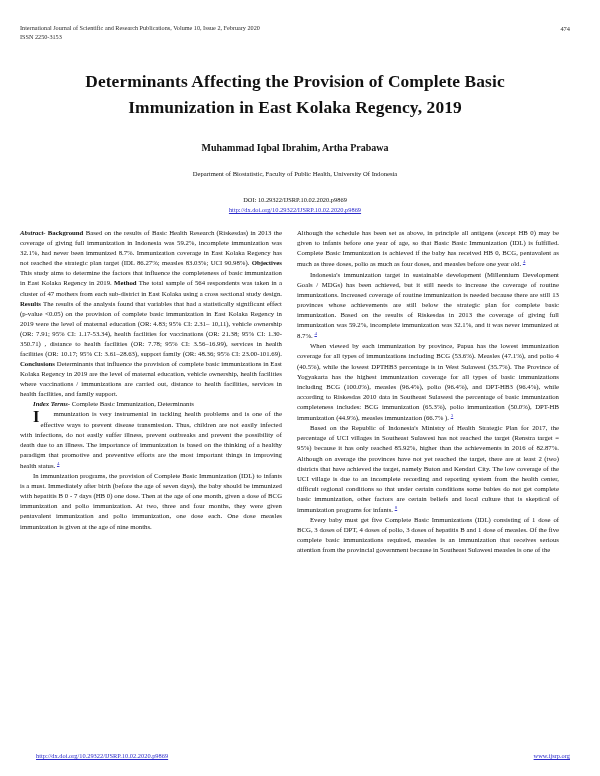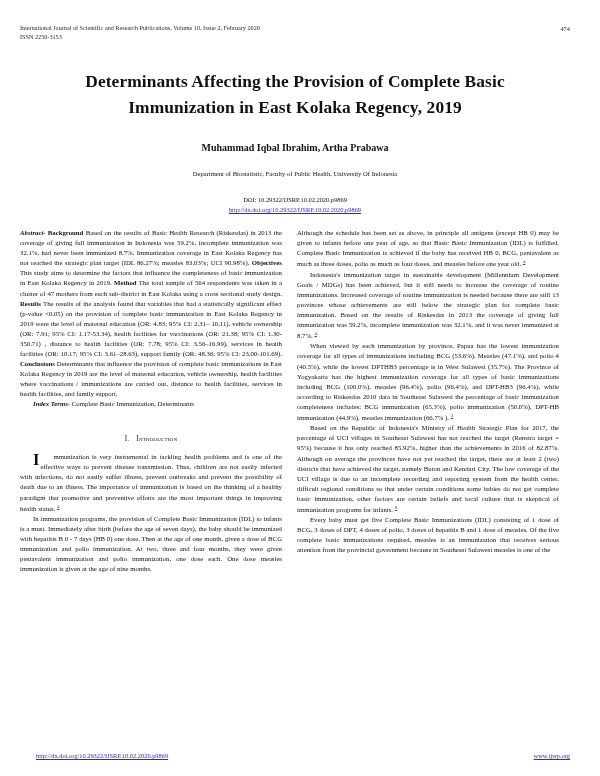--- a/index.html
+++ b/index.html
@@ -158,23 +158,20 @@
   </div>
 
   <div class="columns">
 
     <div class="col">
 
       <p class="noindent"><span class="lead-bolditalic">Abstract-</span><span>&nbsp;</span><span class="lead-bold">Background</span><span> Based on the results of Basic Health Research (Riskesdas) in 2013 the coverage of giving full immunization in Indonesia was 59.2%, incomplete immunization was 32.1%, had never been immunized 8.7%. Immunization coverage in East Kolaka Regency has not reached the strategic plan target (IDL 86.27%; measles 83.03%; UCI 90.98%). </span><span class="lead-bold">Objectives</span><span> This study aims to determine the factors that influence the completeness of basic immunization in East Kolaka Regency in 2019. </span><span class="lead-bold">Method</span><span> The total sample of 564 respondents was taken in a cluster of 47 mothers from each sub-district in East Kolaka using a cross sectional study design. </span><span class="lead-bold">Results</span><span> The results of the analysis found that variables that had a statistically significant effect (p-value &lt;0.05) on the provision of complete basic immunization in East Kolaka Regency in 2019 were the level of maternal education (OR: 4.83; 95% CI: 2.31– 10,11), vehicle ownership (OR: 7.91; 95% CI: 1.17-53.34), health facilities for vaccinations (OR: 21.38; 95% CI: 1.30-350.71) , distance to health facilities (OR: 7.78; 95% CI: 3.56–16.99), services in health facilities (OR: 10.17; 95% CI: 3.61–28.63), support family (OR: 48.36; 95% CI: 23.00-101.69). </span><span class="lead-bold">Conclusions</span><span> Determinants that influence the provision of complete basic immunizations in East Kolaka Regency in 2019 are the level of maternal education, vehicle ownership, health facilities where vaccinations / immunizations are carried out, distance to health facilities, services in health facilities, and family support.</span></p>
 
       <p class="idx"><span class="lead-bolditalic">Index Terms</span><span>- Complete Basic Immunization, Determinants</span></p>
 
-      <div class="sec-head">
-        <span class="num">I.</span><span class="name">Introduction</span>
-      </div>
 
       <p class="dropcap-par"><span class="dropcap">I</span><span>mmunization is very instrumental in tackling health problems and is one of the effective ways to prevent disease transmission. Thus, children are not easily infected with infections, do not easily suffer illness, prevent outbreaks and prevent the possibility of death due to an illness. The importance of immunization is based on the thinking of a healthy paradigm that promotive and preventive efforts are the most important things in improving health status. </span><span class="supref">4</span></p>
 
       <p>In immunization programs, the provision of Complete Basic Immunization (IDL) to infants is a must. Immediately after birth (before the age of seven days), the baby should be immunized with hepatitis B 0 - 7 days (HB 0) one dose. Then at the age of one month, given a dose of BCG immunization and polio immunization. At two, three and four months, they were given pentavalent immunization and polio immunization, one dose each. One dose measles immunization is given at the age of nine months.</p>
 
     </div>
 
     <div class="col">
 
       <p class="noindent"><span>Although the schedule has been set as above, in principle all antigens (except HB 0) may be given to infants before one year of age, so that Basic Basic Immunization (IDL) is fulfilled. Complete Basic Immunization is achieved if the baby has received HB 0, BCG, pentavalent as much as three doses, polio as much as four doses, and measles before one year old. </span><span class="supref">4</span></p>

